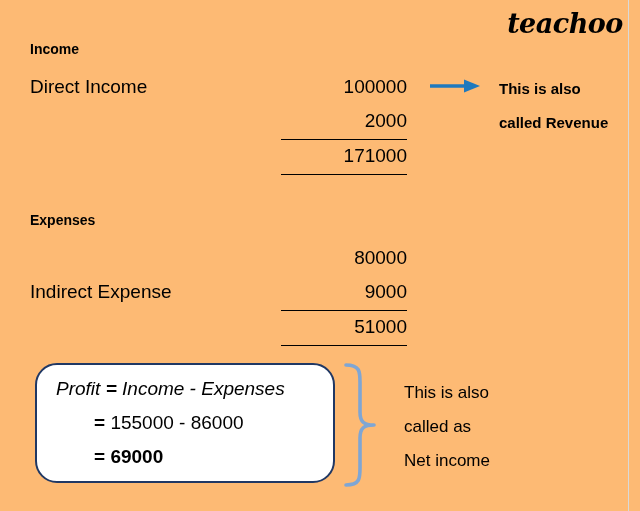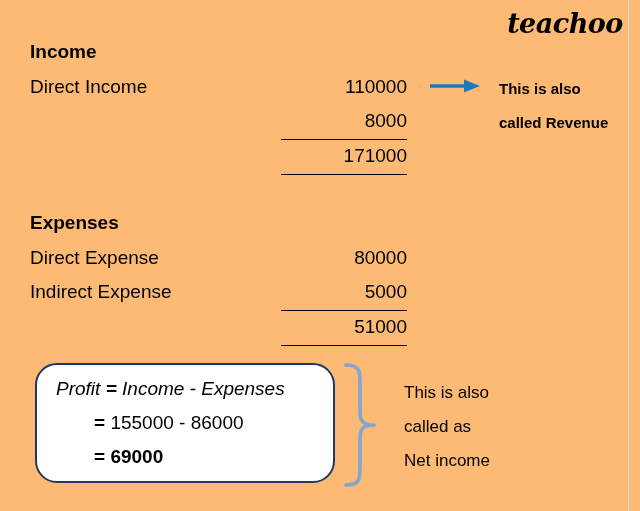--- a/index.html
+++ b/index.html
@@ -35,21 +35,21 @@
     font-family: "DejaVu Serif", serif;
     font-style: italic;
     font-weight: bold;
     font-size: 27px;
     letter-spacing: -0.5px;
     color: #000000;
   }
 
   .section-head {
     position: absolute;
-    font-size: 19px;
+    font-size: 14px;
     font-weight: bold;
     color: #000000;
     white-space: nowrap;
   }
   .row-label {
     position: absolute;
     font-size: 19px;
     font-weight: normal;
     color: #000000;
     white-space: nowrap;
@@ -125,45 +125,44 @@
 
 <div id="page">
 
   <div id="right-rule"></div>
 
   <div class="brand">teachoo</div>
 
   <div class="section-head" style="left:30px; top:41px;">Income</div>
 
   <div class="row-label" style="left:30px; top:76px;">Direct Income</div>
-  <div class="amount" style="left:281px; top:76px;">110000</div>
+  <div class="amount" style="left:281px; top:76px;">100000</div>
 
-  <div class="amount" style="left:281px; top:110px;">8000</div>
+  <div class="amount" style="left:281px; top:110px;">2000</div>
 
   <div class="rule" style="left:281px; top:139px; width:126px;"></div>
 
   <div class="amount" style="left:281px; top:145px;">171000</div>
 
   <div class="rule" style="left:281px; top:174px; width:126px;"></div>
 
   <svg class="arrow-svg" width="52" height="20" viewBox="0 0 52 20">
     <line x1="0" y1="10" x2="36" y2="10" stroke="#1F79BE" stroke-width="3.4"></line>
     <polygon points="34,3.5 50,10 34,16.5" fill="#1F79BE"></polygon>
   </svg>
 
   <div class="note-bold" style="left:499px; top:80px;">This is also</div>
   <div class="note-bold" style="left:499px; top:114px;">called Revenue</div>
 
   <div class="section-head" style="left:30px; top:212px;">Expenses</div>
 
-  <div class="row-label" style="left:30px; top:247px;">Direct Expense</div>
   <div class="amount" style="left:281px; top:247px;">80000</div>
 
   <div class="row-label" style="left:30px; top:281px;">Indirect Expense</div>
-  <div class="amount" style="left:281px; top:281px;">5000</div>
+  <div class="amount" style="left:281px; top:281px;">9000</div>
 
   <div class="rule" style="left:281px; top:310px; width:126px;"></div>
 
   <div class="amount" style="left:281px; top:316px;">51000</div>
 
   <div class="rule" style="left:281px; top:345px; width:126px;"></div>
 
   <div class="profit-box">
     <div class="pb-line" style="left:19px; top:13px;font-style:italic;">
       <span>Profit</span>

